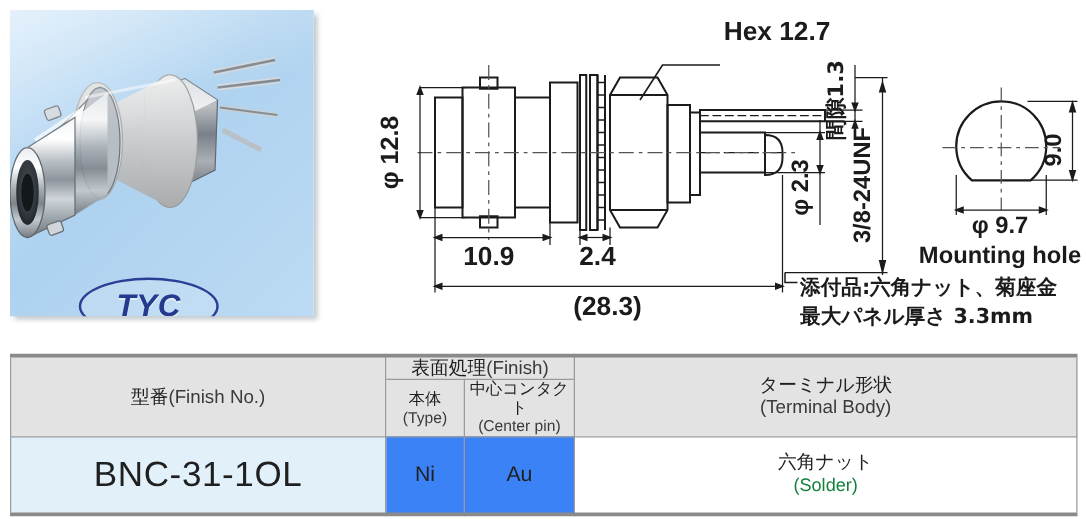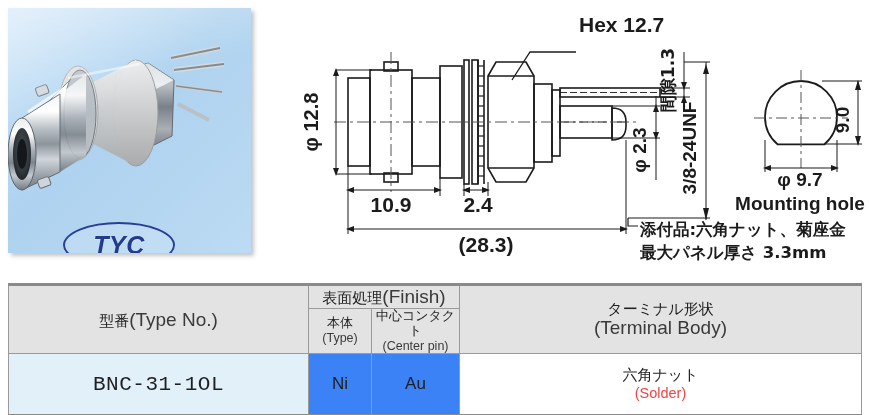--- a/index.html
+++ b/index.html
@@ -53,31 +53,31 @@
   }
   #spec-table td,#spec-table th{
     border:1px solid #9a9a9a;
     text-align:center;vertical-align:middle;
     font-weight:normal;
     color:#1f1f1f;
     padding:0;
   }
   #spec-table thead td{background:#e3e3e3;}
   .hdr-main{font-size:15px;line-height:1.15;}
-  .hdr-main .en{font-size:19px;color:#3a3a3a;}
+  .hdr-main .en{font-size:15px;color:#3a3a3a;}
   .hdr-sub{font-size:13px;line-height:1.15;}
   .hdr-sub .en{font-size:12.5px;color:#3a3a3a;}
   .cell-model{
     background:#e2f0fa;
-    font-size:21px;letter-spacing:.5px;color:#1a1a1a;
-    font-family:Liberation Mono, monospace;
+    font-size:28px;letter-spacing:.5px;color:#1a1a1a;
+    font-family:Liberation Sans, sans-serif;
   }
   .cell-val{font-size:17px;color:#2a2a2a;background:#3b82f6;}
   .cell-term{font-size:15px;line-height:1.25;background:#fff;}
-  .cell-term .en{font-size:14.5px;color:#ef4444;}
+  .cell-term .en{font-size:14.5px;color:#15803d;}
 </style>
 </head>
 <body>
 
 <div id="photo-panel">
   <svg width="243" height="245" viewBox="0 0 243 245">
     <defs>
       <linearGradient id="metal" x1="0" y1="0" x2="0" y2="1">
         <stop offset="0%" stop-color="#f2f4f6"></stop>
         <stop offset="18%" stop-color="#ffffff"></stop>
@@ -348,21 +348,21 @@
 <table id="spec-table">
   <colgroup>
     <col style="width:300px">
       <col style="width:63px">
       <col style="width:88px">
       <col style="width:402px">
   </colgroup>
   <thead>
     <tr>
       <td rowspan="2" class="hdr-main">
-        <span>型番</span><span class="en">(Type No.)</span>
+        <span>型番</span><span class="en">(Finish No.)</span>
       </td>
       <td colspan="2" class="hdr-main">
         <span>表面処理</span><span class="en">(Finish)</span>
       </td>
       <td rowspan="2" class="hdr-main">
         <div>ターミナル形状</div>
         <div class="en">(Terminal Body)</div>
       </td>
     </tr>
     <tr>

